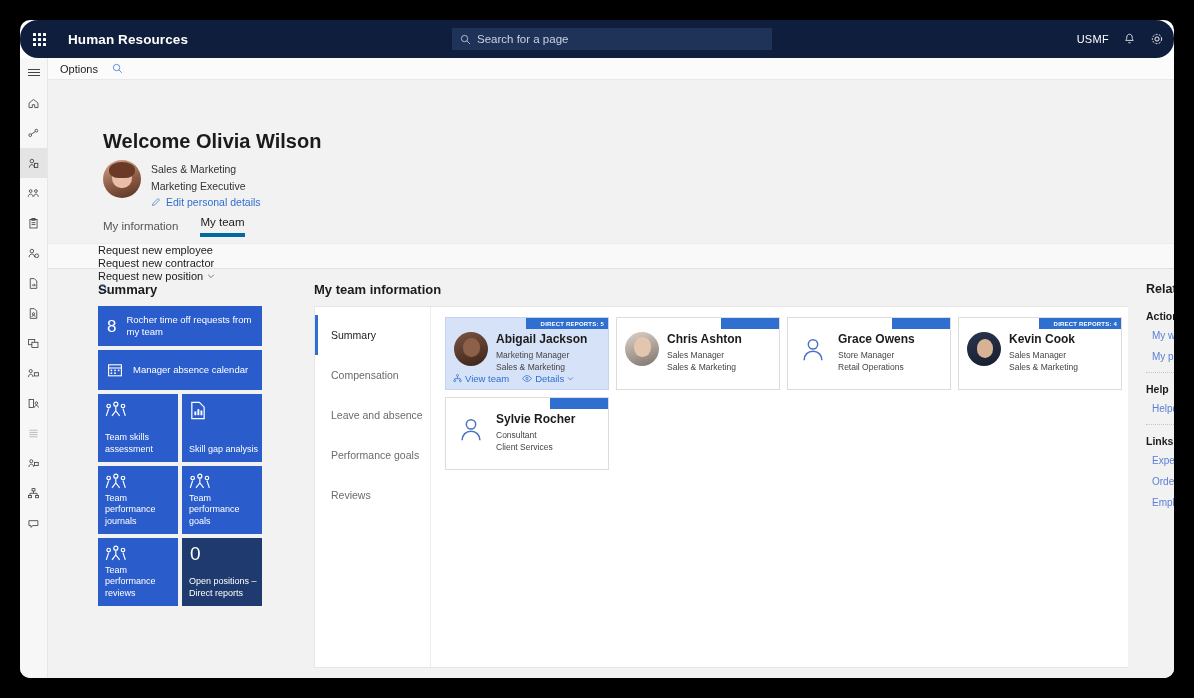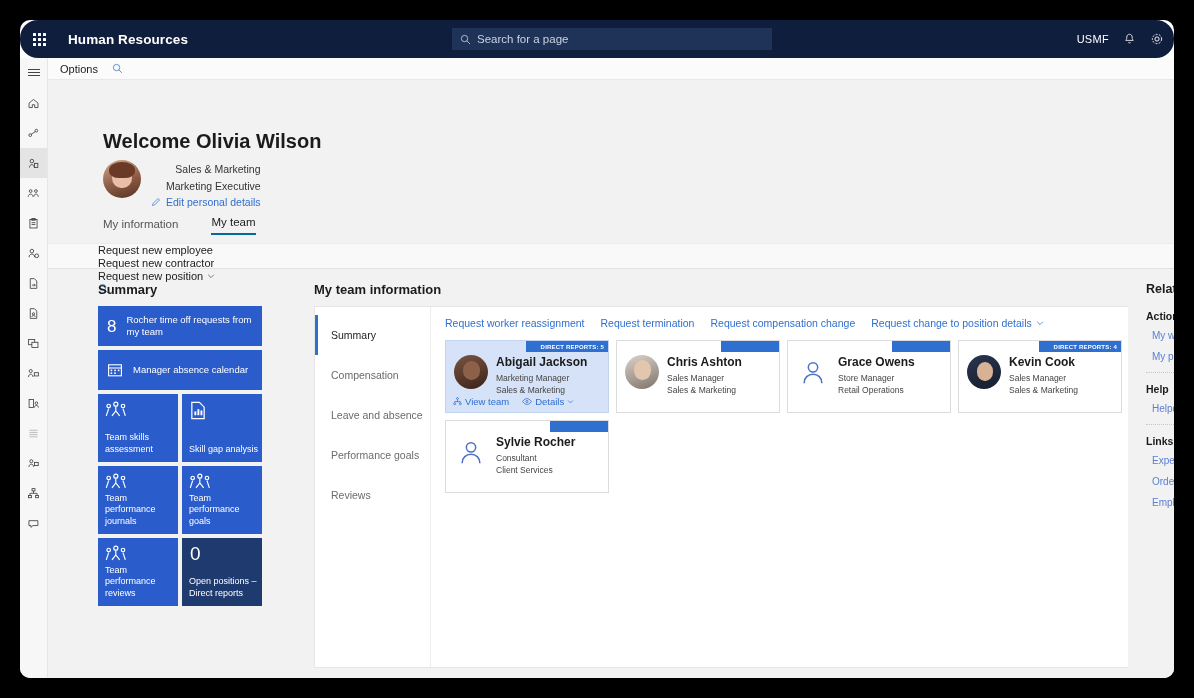--- a/index.html
+++ b/index.html
@@ -92,21 +92,20 @@
   
   .page {
     position: absolute; left: 28px; top: 60px;
     width: 1126px; height: 598px;
     background: #f2f2f2;
     overflow: hidden;
   }
   .whitehead {
     position: absolute; left: 0; top: 0; width: 1126px; height: 157px;
     background: #f2f2f2;
-    text-align: right;
   }
   .welcome {
     position: absolute; left: 55px; top: 50px;
     font-size: 20px; color: #1b1b1b; font-weight: bold;
   }
   .profile {
     position: absolute; left: 55px; top: 80px;
     display: flex; align-items: flex-start;
   }
   .avatar-big {
@@ -124,24 +123,24 @@
     width: 26px; height: 16px; border-radius: 50% 50% 40% 40%;
     background: #6b3a26; z-index: 2;
   }
   .profile-txt { margin-left: 10px; padding-top: 1px; }
   .profile-txt .l { font-size: 10.5px; color: #333; line-height: 17px; }
   .edit-link { display: flex; align-items: center; gap: 5px; margin-top: 1px; cursor: pointer; }
   .edit-link span { font-size: 10.5px; color: #2f6fd0; }
 
   .tabs {
     position: absolute; left: 55px; top: 136px;
-    display: flex; align-items: flex-end;
+    display: flex; gap: 22px; align-items: flex-end;
   }
   .tab { font-size: 11.5px; color: #555; padding-bottom: 5px; cursor: pointer; }
-  .tab.active { color: #1b1b1b; border-bottom: 2px solid #0369a1; font-weight: normal; margin-left: 33px; }
+  .tab.active { color: #1b1b1b; border-bottom: 4px solid #0369a1; font-weight: normal; }
 
   .actionbar {
     position: absolute; left: 0; top: 163px; width: 1126px; height: 26px;
     background: #f9f9f9;
     border-top: 1px solid #ececec; border-bottom: 1px solid #e2e2e2;
     display: flex; align-items: flex-start; gap: 1px; padding-left: 50px; flex-direction: column;
   }
   .actionbar .ab { font-size: 11px; color: #1b1b1b; cursor: pointer; display:flex; align-items:center; gap:4px;}
 
   
@@ -542,39 +541,20 @@
 
           <div class="panel-nav">
             <div class="pn active">Summary</div>
             <div class="pn">Compensation</div>
             <div class="pn">Leave and absence</div>
             <div class="pn">Performance goals</div>
             <div class="pn">Reviews</div>
           </div>
 
           <div class="panel-body">
-            <div class="panel-links">
-              <a>
-                <span>Request worker reassignment</span>
-              </a>
-              <a>
-                <span>Request termination</span>
-              </a>
-              <a>
-                <span>Request compensation change</span>
-              </a>
-              <a>
-                <span>Request change to position details</span>
-                <span style="display:flex;">
-                  <svg width="8" height="8" viewBox="0 0 10 10">
-                      <path d="M1.5 3.5L5 7l3.5-3.5" fill="none" stroke="#2f6fd0" stroke-width="1"></path>
-                    </svg>
-                </span>
-              </a>
-            </div>
 
             <div class="cards">
 
               <div class="pcard selected">
                 <div class="badgebar" style="width:82px;">DIRECT REPORTS: 5</div>
                 <div class="ava p1"></div>
                 <div class="nm">Abigail Jackson</div>
                 <div class="t1">Marketing Manager</div>
                 <div class="t2">Sales &amp; Marketing</div>
                 <div class="cardacts">

